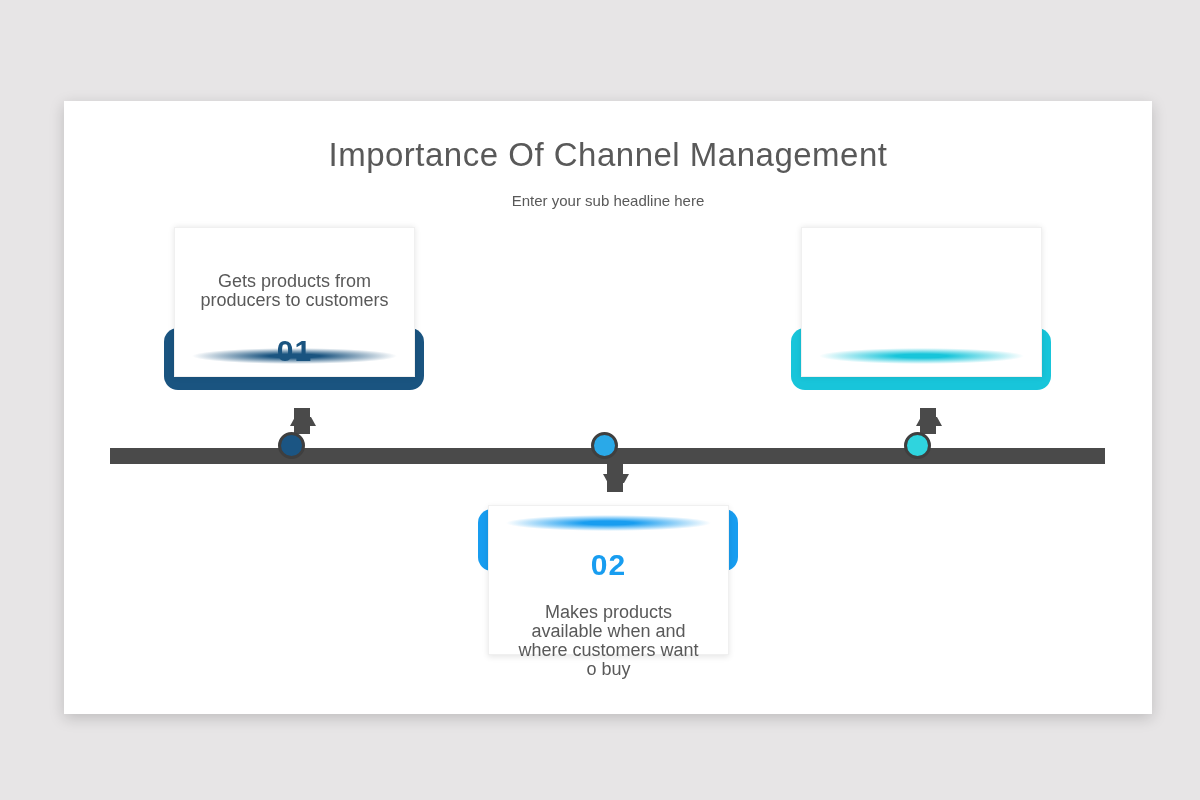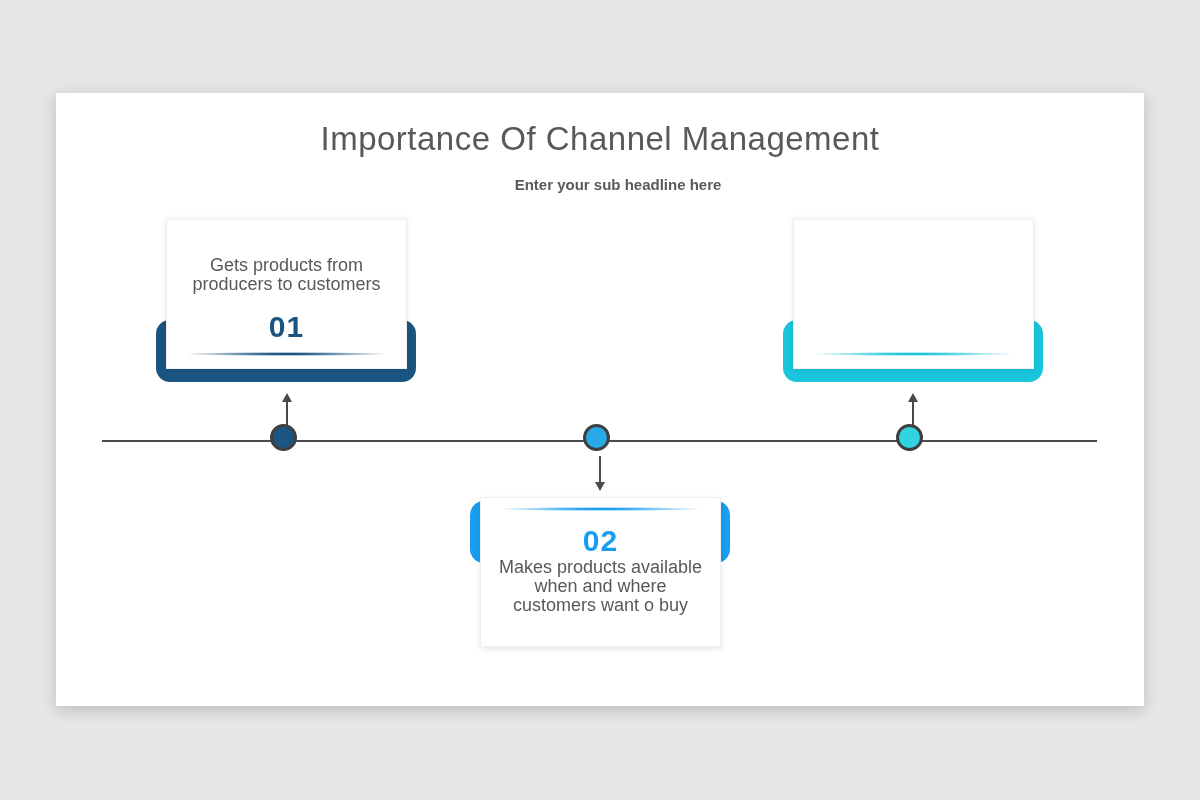--- a/index.html
+++ b/index.html
@@ -1,15 +1,15 @@
 <!DOCTYPE html>
 <html style="--step1: #1a5480; --step2: #189df0; --step3: #18c5da; --node1: #1b5583; --node2: #2aa9e8; --node3: #2fd4de; --line: #4a4a4a; --text: #595959; --bg: #e7e5e6;"><head>
 <meta charset="utf-8">
 <style>
-  * { margin: 0; padding: 0; box-sizing: border-box; }
+  * { margin: 0; padding: 8px; box-sizing: border-box; }
   html, body { width: 1200px; height: 800px; }
   body {
     font-family: "Liberation Sans", "DejaVu Sans", sans-serif;
     background: var(--bg, #e7e5e6);
     position: relative;
     overflow: hidden;
   }
 
   .slide {
     position: absolute;
@@ -24,25 +24,25 @@
     top: 27px; left: 0;
     width: 100%;
     text-align: center;
     font-size: 33px;
     font-weight: 400;
     color: var(--text, #595959);
     letter-spacing: 0.5px;
   }
   .slide-subtitle {
     position: absolute;
-    top: 83px; left: 18px;
+    top: 83px; left: 0;
     width: 100%;
     text-align: center;
     font-size: 15px;
-    font-weight: 700;
+    font-weight: 400;
     color: var(--text, #595959);
   }
 
   
   .bracket {
     position: absolute;
     width: 260px; height: 62px;
     border-radius: 14px;
   }
   .bracket-1 { left: 100px; top: 227px; background: var(--step1, #1a5480); }
@@ -71,21 +71,21 @@
   .card-number {
     font-size: 30px;
     font-weight: 700;
     letter-spacing: 1px;
   }
   .card-1 .card-text, .card-3 .card-text { margin-top: 36px; }
   .card-1 .card-number, .card-3 .card-number { margin-top: 16px; }
   .card-1 .card-number { color: var(--step1, #1a5480); }
   .card-2 .card-number { color: var(--step2, #189df0); margin-top: 26px; }
   .card-3 .card-number { color: var(--step3, #18c5da); }
-  .card-2 .card-text { }
+  .card-2 .card-text { margin-top: 13px; }
 
   
   .divider {
     position: absolute;
     left: 7%; width: 86%; height: 4px;
   }
   .card-1 .divider, .card-3 .divider { bottom: 12px; }
   .card-2 .divider { top: 9px; }
   .divider-1 { background: radial-gradient(ellipse closest-side, var(--step1, #1a5480) 0%, var(--step1, #1a5480) 25%, rgba(255,255,255,0) 100%); }
   .divider-2 { background: radial-gradient(ellipse closest-side, var(--step2, #189df0) 0%, var(--step2, #189df0) 25%, rgba(255,255,255,0) 100%); }

